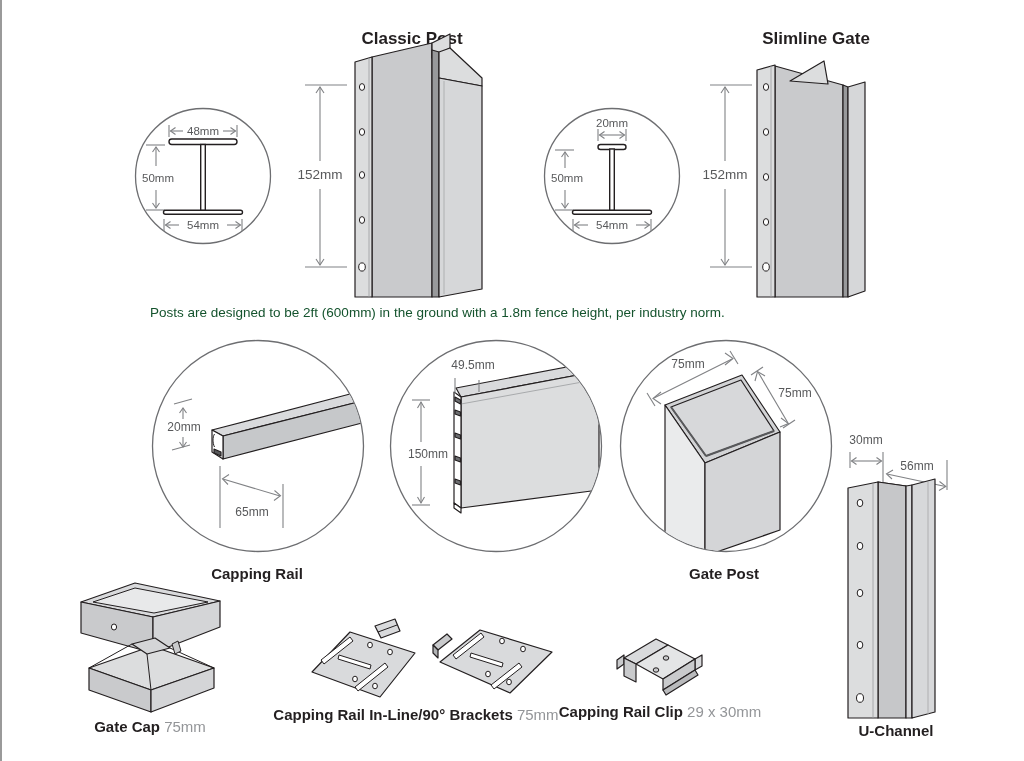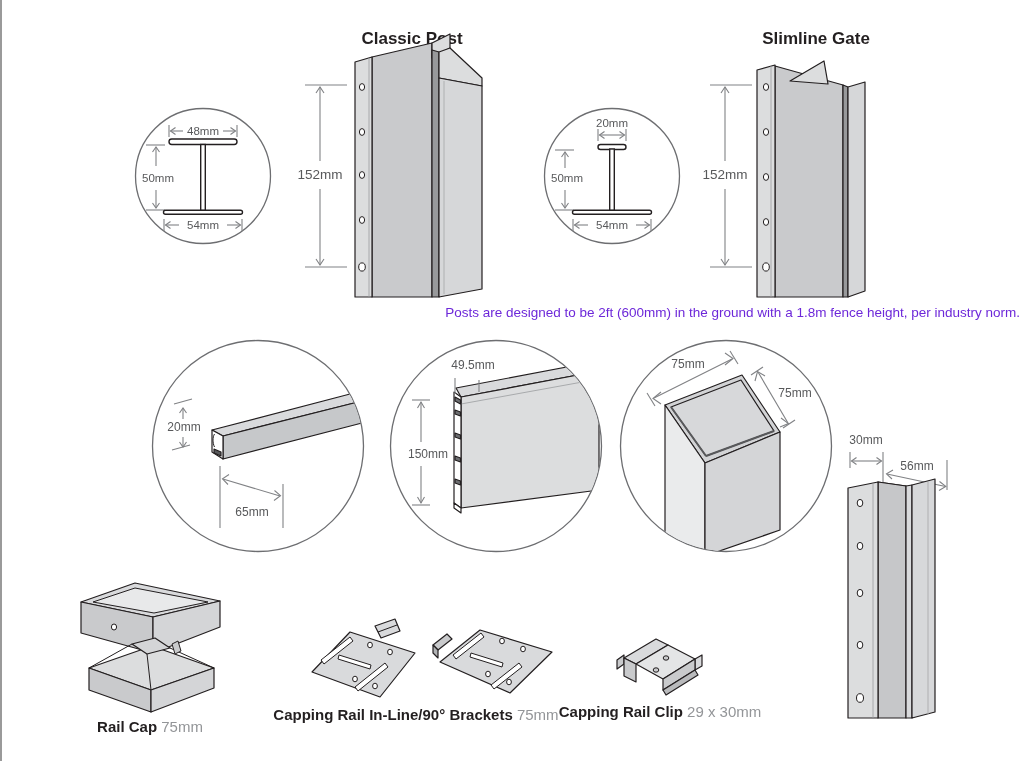--- a/index.html
+++ b/index.html
@@ -2,21 +2,21 @@
 <html><head>
 <meta charset="utf-8">
 <style>
   html,body{margin:0;padding:0;background:#fff;}
   .canvas{position:relative;width:1024px;height:761px;background:#ffffff;
           font-family:"Liberation Sans",sans-serif;overflow:hidden;}
   .edge-line{position:absolute;left:0;top:0;width:2px;height:761px;background:#9a9a9a;}
   .title{position:absolute;font-weight:700;font-size:17px;color:#231f20;text-align:center;white-space:nowrap;}
   .plabel{position:absolute;font-weight:700;font-size:15px;color:#231f20;text-align:center;white-space:nowrap;}
   .plabel .size{font-weight:400;color:#939598;}
-  .note{position:absolute;font-size:13.5px;color:#6d28d9;text-align:right;white-space:nowrap;}
+  .note{position:absolute;font-size:13.5px;color:#14532d;text-align:left;white-space:nowrap;}
   svg{position:absolute;overflow:visible;}
   svg text{font-family:"Liberation Sans",sans-serif;fill:#58595b;}
   .t11{font-size:11.5px;} .t12{font-size:12px;} .t13{font-size:13.5px;}
   .circ{fill:none;stroke:#6d6e71;stroke-width:1.3;}
   .dim{stroke:#808285;stroke-width:1.1;fill:none;}
   .sec{fill:#ffffff;stroke:#231f20;stroke-width:1.4;}
   .ol{stroke:#231f20;stroke-width:1.2;stroke-linejoin:round;}
   .hole{fill:#ffffff;stroke:#231f20;stroke-width:1;}
 </style>
 </head>
@@ -172,20 +172,21 @@
         <path d="M29.5 104 L33 109 L36.5 104"></path>
       <line x1="70" y1="128" x2="70" y2="190"></line>
         <line x1="133" y1="146" x2="133" y2="190"></line>
       <line x1="73" y1="141" x2="130" y2="158"></line>
       <path d="M79 136.5 L72.5 140.8 L78 146.5"></path>
         <path d="M124.5 152.5 L130.5 157.6 L124 162.5"></path>
     </g>
     <text class="t12" x="34" y="93" text-anchor="middle">20mm</text>
     <text class="t12" x="102" y="178" text-anchor="middle">65mm</text>
   </svg>
+  <div class="plabel" style="left:157px;top:565px;width:200px;">Capping Rail</div>
 
   <svg style="left:388px;top:338px;" width="216" height="216" viewBox="0 0 216 216">
     <defs>
         <clipPath id="clip-gb">
           <circle cx="108" cy="108" r="105"></circle>
         </clipPath>
       </defs>
     <circle class="circ" cx="108" cy="108" r="105.5"></circle>
     <g clip-path="url(#clip-gb)">
       <g class="ol">
@@ -240,20 +241,21 @@
         <path d="M107 27 L115 20.5 L107 15"></path>
       <line x1="133" y1="37" x2="145" y2="29"></line>
         <line x1="165" y1="90" x2="177" y2="82"></line>
       <line x1="140" y1="34" x2="170" y2="85"></line>
       <path d="M137 43 L139.5 33.5 L147 38"></path>
         <path d="M163 80 L170.5 85.5 L162 89"></path>
     </g>
     <text class="t12" x="70" y="30" text-anchor="middle">75mm</text>
     <text class="t12" x="177" y="59" text-anchor="middle">75mm</text>
   </svg>
+  <div class="plabel" style="left:624px;top:565px;width:200px;">Gate Post</div>
 
   <svg style="left:838px;top:428px;" width="116" height="292" viewBox="0 0 116 292">
     <g class="dim">
       <line x1="12" y1="24" x2="12" y2="40"></line>
         <line x1="45" y1="24" x2="45" y2="56"></line>
       <line x1="13.5" y1="33" x2="43.5" y2="33"></line>
       <path d="M18.5 29.5 L13.5 33 L18.5 36.5"></path>
         <path d="M38.5 29.5 L43.5 33 L38.5 36.5"></path>
       <line x1="109" y1="32" x2="109" y2="62"></line>
       <line x1="49" y1="46" x2="107.5" y2="58.5"></line>
@@ -270,40 +272,41 @@
       <line x1="90" y1="54" x2="90" y2="286" stroke="#aaabad" stroke-width="0.9"></line>
       <polygon points="10,60 40,54 40,290 10,290" fill="#dcddde"></polygon>
       <line x1="35" y1="55.5" x2="35" y2="290" stroke="#9b9c9e" stroke-width="0.8"></line>
     </g>
     <ellipse class="hole" cx="22" cy="75" rx="2.8" ry="3.6"></ellipse>
     <ellipse class="hole" cx="22" cy="118" rx="2.8" ry="3.6"></ellipse>
     <ellipse class="hole" cx="22" cy="165" rx="2.8" ry="3.6"></ellipse>
     <ellipse class="hole" cx="22" cy="217" rx="2.8" ry="3.6"></ellipse>
     <ellipse class="hole" cx="22" cy="270" rx="3.5" ry="4.3"></ellipse>
   </svg>
+  <div class="plabel" style="left:796px;top:722px;width:200px;">U-Channel</div>
 
   <svg style="left:62px;top:582px;" width="175" height="135" viewBox="0 0 175 135">
     <g class="ol">
       <polygon points="19,20 73,1 158,19 91,35" fill="#d9dadc"></polygon>
       <polygon points="31,20 73,6 146,20 92,31" fill="#e8e9ea" stroke-width="1"></polygon>
       <polygon points="19,20 91,35 91,71 19,51" fill="#c9cacc"></polygon>
       <polygon points="91,35 158,19 158,45 91,71" fill="#d4d5d7"></polygon>
       <ellipse cx="52" cy="45" rx="2.6" ry="3" fill="#ffffff" stroke-width="1"></ellipse>
       <polygon points="27,86 90,64 152,86 89,108" fill="#dcddde"></polygon>
       <polygon points="70,62 93,56 108,66 85,72" fill="#d4d5d7"></polygon>
       <line x1="27" y1="86" x2="70" y2="62" stroke-width="1"></line>
       <line x1="152" y1="86" x2="108" y2="66" stroke-width="1"></line>
       <line x1="89" y1="108" x2="85" y2="72" stroke-width="1"></line>
       <polygon points="110,62 116,59 119,69 113,72" fill="#c9cacc" stroke-width="1"></polygon>
       <polygon points="27,86 89,108 89,130 27,108" fill="#c9cacc"></polygon>
       <polygon points="89,108 152,86 152,106 89,130" fill="#d4d5d7"></polygon>
     </g>
   </svg>
   <div class="plabel" style="left:40px;top:718px;width:220px;">
-    <span>Rail Cap</span>
+    <span>Gate Cap</span>
     <span class="size">75mm</span>
   </div>
 
   <svg style="left:295px;top:605px;" width="272" height="102" viewBox="0 0 272 102">
     <g class="ol">
       <polygon points="80,21 100,14 105,26 86,33" fill="#d9dadc"></polygon>
       <line x1="83" y1="27" x2="102" y2="20" stroke-width="1"></line>
       <polygon points="17,67 55,27 120,48 85,92" fill="#d9dadc"></polygon>
       <polygon points="26,55 55,32 58,36 29,59" fill="#ffffff" stroke-width="1"></polygon>
       <polygon points="60,82 90,58 93,62 63,86" fill="#ffffff" stroke-width="1"></polygon>

